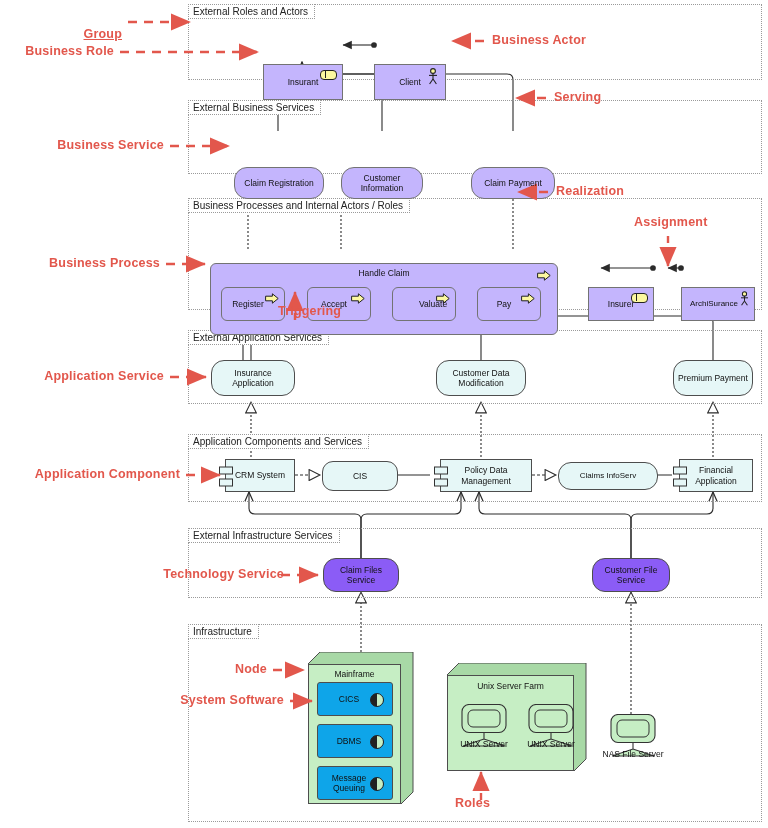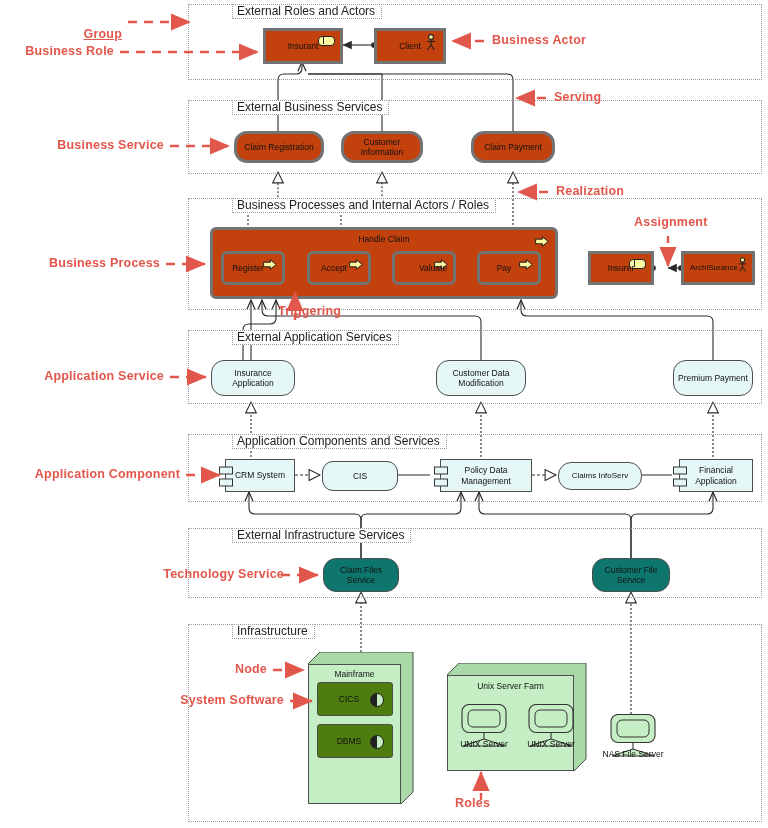--- a/index.html
+++ b/index.html
@@ -5,30 +5,30 @@
   html,body{margin:0;padding:0;background:#ffffff;}
   body{width:768px;height:828px;position:relative;overflow:hidden;
        font-family:"Liberation Sans","DejaVu Sans",sans-serif;}
   #canvas{position:absolute;left:0;top:0;width:768px;height:828px;}
   .lyr{position:absolute;left:0;top:0;width:768px;height:828px;}
   svg.lyr{pointer-events:none;}
 
   
   .group{position:absolute;border:1px dotted #9a9a9a;background:transparent;}
   .group-tab{position:absolute;left:-1px;top:-1px;border:1px dotted #9a9a9a;
-             background:#fff;padding:1px 6px 1px 4px;font-size:12px;color:#222;
-             white-space:nowrap;line-height:11px;margin-left:44px;}
+             background:#fff;padding:1px 6px 1px 4px;font-size:10px;color:#222;
+             white-space:nowrap;line-height:11px;}
 
   
   .node{position:absolute;box-sizing:border-box;display:flex;align-items:center;
         justify-content:center;text-align:center;font-size:8.5px;color:#111;
         line-height:10.5px;}
-  .biz{background:#c2410c;border:3px solid #737373;}
+  .biz{background:#c4b5fd;border:1px solid #737373;margin-top:36px;}
   .app{background:#e6f7f7;border:1px solid #4d4d4d;}
-  .tech{background:#0f766e;border:1px solid #4d4d4d;}
+  .tech{background:#8b5cf6;border:1px solid #4d4d4d;}
 
   .rect{border-radius:0;}
   .round{border-radius:13px;}
   .rrect{border-radius:6px;}
 
   .lbl{padding:0 4px;z-index:2;position:relative;}
 
   
   .ico-role{position:absolute;right:5px;top:5px;width:15px;height:8px;
             border:1px solid #222;border-radius:4px;background:#fcf8a0;}
@@ -41,21 +41,21 @@
   
   .ico-comp{position:absolute;left:-7px;top:6px;width:14px;height:22px;}
   
   .ico-circle{position:absolute;right:8px;top:50%;margin-top:-6px;width:12px;height:12px;
             border:1.6px solid #222;border-radius:50%;
             background:linear-gradient(90deg,#222 0 50%,#c6eec4 50% 100%);}
 
   
   .node3d{position:absolute;}
   .node3d .label3d{position:absolute;left:0;width:100%;text-align:center;font-size:8.5px;color:#111;}
-  .sysw{position:absolute;background:#4d7c0f;border:1px solid #4d4d4d;box-sizing:border-box;
+  .sysw{position:absolute;background:#0ea5e9;border:1px solid #4d4d4d;box-sizing:border-box;
         display:flex;align-items:center;justify-content:center;text-align:center;
         font-size:8.5px;line-height:10.5px;color:#111;}
 
   
   .device{position:absolute;width:58px;height:48px;}
   .device .dlabel{position:absolute;left:-8px;top:35px;width:74px;text-align:center;
                   font-size:8.5px;color:#111;}
 
   
   .anno{position:absolute;color:#e2574c;font-weight:bold;font-size:12.5px;
@@ -273,21 +273,21 @@
   <div class="node app rect" style="left:440px;top:459px;width:92px;height:33px;">
     <span class="ico-comp">
       <svg viewBox="0 0 14 22" width="14" height="22">
         <rect x="0.5" y="1" width="13" height="7" fill="#e6f7f7" stroke="#333" stroke-width="1"></rect>
         <rect x="0.5" y="13" width="13" height="7" fill="#e6f7f7" stroke="#333" stroke-width="1"></rect>
         </svg>
     </span>
     <span class="lbl">Policy Data Management</span>
   </div>
 
-  <div class="node app round" style="left:558px;top:462px;width:84px;height:28px;">
+  <div class="node app round" style="left:558px;top:462px;width:100px;height:28px;">
     <span class="lbl" style="font-size:8px;">Claims InfoServ</span>
   </div>
 
   <div class="node app rect" style="left:679px;top:459px;width:74px;height:33px;">
     <span class="ico-comp">
       <svg viewBox="0 0 14 22" width="14" height="22">
         <rect x="0.5" y="1" width="13" height="7" fill="#e6f7f7" stroke="#333" stroke-width="1"></rect>
         <rect x="0.5" y="13" width="13" height="7" fill="#e6f7f7" stroke="#333" stroke-width="1"></rect>
         </svg>
     </span>
@@ -308,20 +308,24 @@
     </svg>
     <div class="label3d" style="top:17px;width:93px;">Mainframe</div>
   </div>
   <div class="sysw rrect" style="left:317px;top:682px;width:76px;height:34px;border-radius:3px;">
     <span class="ico-circle"></span>
     <span class="lbl" style="margin-right:12px;">CICS</span>
   </div>
   <div class="sysw rrect" style="left:317px;top:724px;width:76px;height:34px;border-radius:3px;">
     <span class="ico-circle"></span>
     <span class="lbl" style="margin-right:12px;">DBMS</span>
+  </div>
+  <div class="sysw rrect" style="left:317px;top:766px;width:76px;height:34px;border-radius:3px;">
+    <span class="ico-circle"></span>
+    <span class="lbl" style="margin-right:12px;">Message Queuing</span>
   </div>
 
   <div class="node3d" style="left:447px;top:663px;width:140px;height:108px;">
     <svg width="140" height="108" viewBox="0 0 140 108" style="position:absolute;left:0;top:0;">
       <polygon points="0,12 12,0 139,0 139,96 127,108 0,108" fill="#a8d9a6" stroke="#4d4d4d" stroke-width="1"></polygon>
       <rect x="0.5" y="12.5" width="126" height="95" fill="#c6eec4" stroke="#4d4d4d" stroke-width="1"></rect>
     </svg>
     <div class="label3d" style="top:18px;width:127px;">Unix Server Farm</div>
   </div>
 

